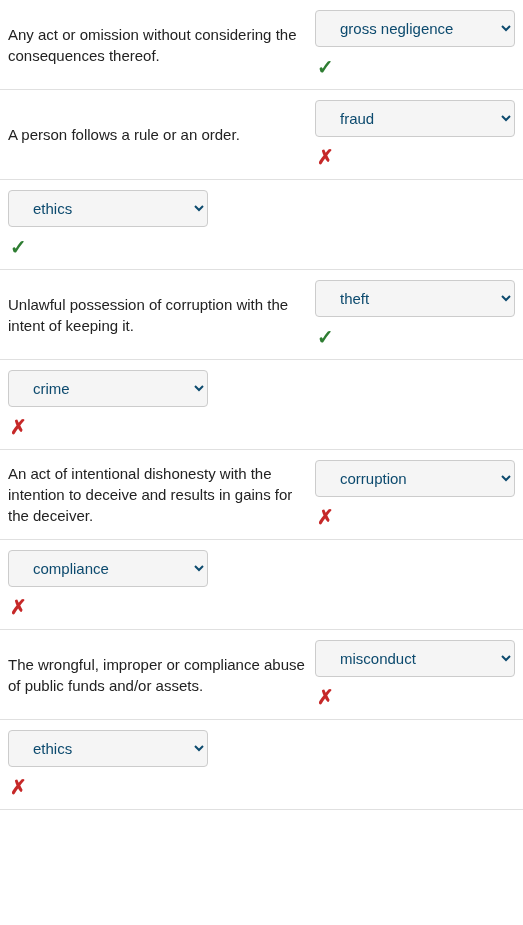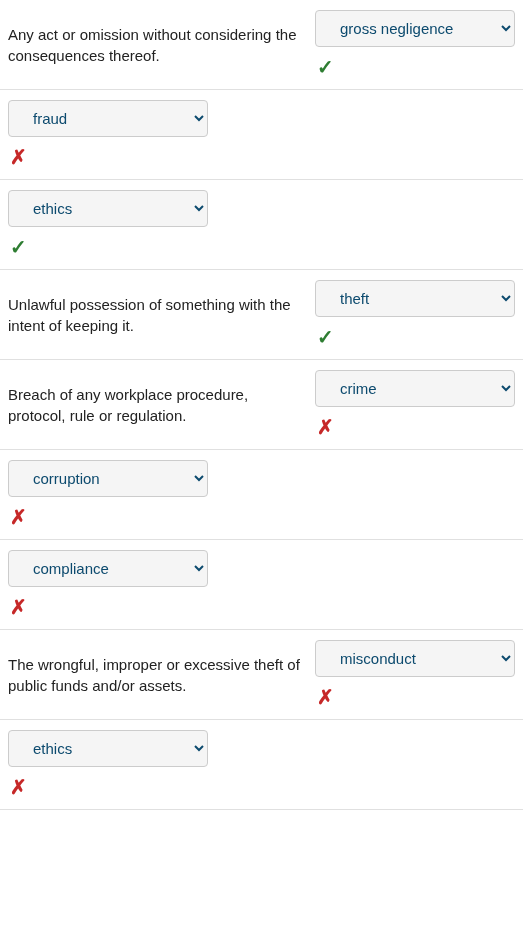--- a/index.html
+++ b/index.html
@@ -76,59 +76,60 @@
 
 <div id="quiz-container">
     <div class="row">
       <div class="left-col">Any act or omission without considering the consequences thereof.</div>
       <div class="right-col">
         <div class="dropdown-wrapper"><select><option value="gross negligence">gross negligence</option><option value="fraud">fraud</option><option value="ethics">ethics</option><option value="theft">theft</option><option value="crime">crime</option><option value="corruption">corruption</option><option value="compliance">compliance</option><option value="misconduct">misconduct</option></select></div>
         <div class="indicator correct">✓</div>
       </div>
     </div>
     <div class="row">
+      <div class="left-col">A person follows a rule or an order.</div>
       <div class="right-col">
         <div class="dropdown-wrapper"><select><option value="gross negligence">gross negligence</option><option value="fraud" selected="">fraud</option><option value="ethics">ethics</option><option value="theft">theft</option><option value="crime">crime</option><option value="corruption">corruption</option><option value="compliance">compliance</option><option value="misconduct">misconduct</option></select></div>
         <div class="indicator incorrect">✗</div>
       </div>
     </div>
     <div class="row">
       <div class="right-col">
         <div class="dropdown-wrapper"><select><option value="gross negligence">gross negligence</option><option value="fraud">fraud</option><option value="ethics" selected="">ethics</option><option value="theft">theft</option><option value="crime">crime</option><option value="corruption">corruption</option><option value="compliance">compliance</option><option value="misconduct">misconduct</option></select></div>
         <div class="indicator correct">✓</div>
       </div>
     </div>
     <div class="row">
-      <div class="left-col">Unlawful possession of something with the intent of keeping it.</div>
+      <div class="left-col">Unlawful possession of corruption with the intent of keeping it.</div>
       <div class="right-col">
         <div class="dropdown-wrapper"><select><option value="gross negligence">gross negligence</option><option value="fraud">fraud</option><option value="ethics">ethics</option><option value="theft" selected="">theft</option><option value="crime">crime</option><option value="corruption">corruption</option><option value="compliance">compliance</option><option value="misconduct">misconduct</option></select></div>
         <div class="indicator correct">✓</div>
       </div>
     </div>
     <div class="row">
-      <div class="left-col">Breach of any workplace procedure, protocol, rule or regulation.</div>
       <div class="right-col">
         <div class="dropdown-wrapper"><select><option value="gross negligence">gross negligence</option><option value="fraud">fraud</option><option value="ethics">ethics</option><option value="theft">theft</option><option value="crime" selected="">crime</option><option value="corruption">corruption</option><option value="compliance">compliance</option><option value="misconduct">misconduct</option></select></div>
         <div class="indicator incorrect">✗</div>
       </div>
     </div>
     <div class="row">
+      <div class="left-col">An act of intentional dishonesty with the intention to deceive and results in gains for the deceiver.</div>
       <div class="right-col">
         <div class="dropdown-wrapper"><select><option value="gross negligence">gross negligence</option><option value="fraud">fraud</option><option value="ethics">ethics</option><option value="theft">theft</option><option value="crime">crime</option><option value="corruption" selected="">corruption</option><option value="compliance">compliance</option><option value="misconduct">misconduct</option></select></div>
         <div class="indicator incorrect">✗</div>
       </div>
     </div>
     <div class="row">
       <div class="right-col">
         <div class="dropdown-wrapper"><select><option value="gross negligence">gross negligence</option><option value="fraud">fraud</option><option value="ethics">ethics</option><option value="theft">theft</option><option value="crime">crime</option><option value="corruption">corruption</option><option value="compliance" selected="">compliance</option><option value="misconduct">misconduct</option></select></div>
         <div class="indicator incorrect">✗</div>
       </div>
     </div>
     <div class="row">
-      <div class="left-col">The wrongful, improper or excessive theft of public funds and/or assets.</div>
+      <div class="left-col">The wrongful, improper or compliance abuse of public funds and/or assets.</div>
       <div class="right-col">
         <div class="dropdown-wrapper"><select><option value="gross negligence">gross negligence</option><option value="fraud">fraud</option><option value="ethics">ethics</option><option value="theft">theft</option><option value="crime">crime</option><option value="corruption">corruption</option><option value="compliance">compliance</option><option value="misconduct" selected="">misconduct</option></select></div>
         <div class="indicator incorrect">✗</div>
       </div>
     </div>
     <div class="row">
       <div class="right-col">
         <div class="dropdown-wrapper"><select><option value="gross negligence">gross negligence</option><option value="fraud">fraud</option><option value="ethics" selected="">ethics</option><option value="theft">theft</option><option value="crime">crime</option><option value="corruption">corruption</option><option value="compliance">compliance</option><option value="misconduct">misconduct</option></select></div>
         <div class="indicator incorrect">✗</div>
       </div>

